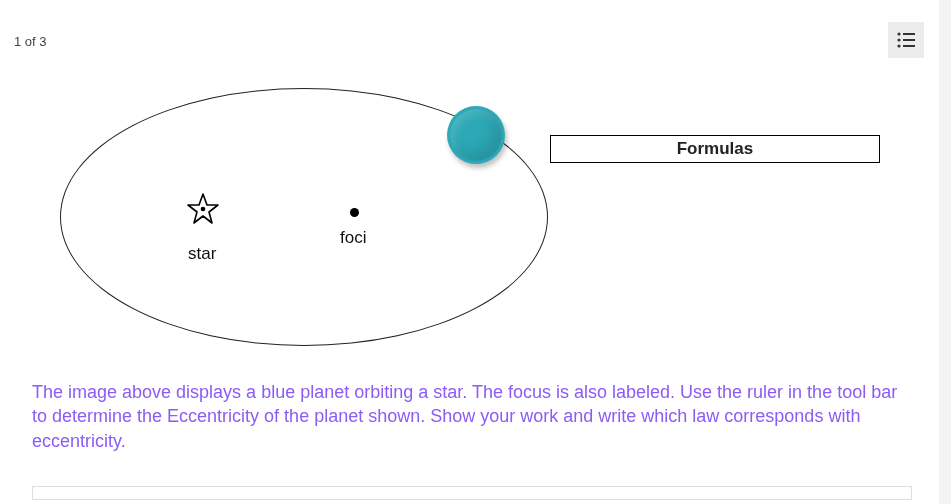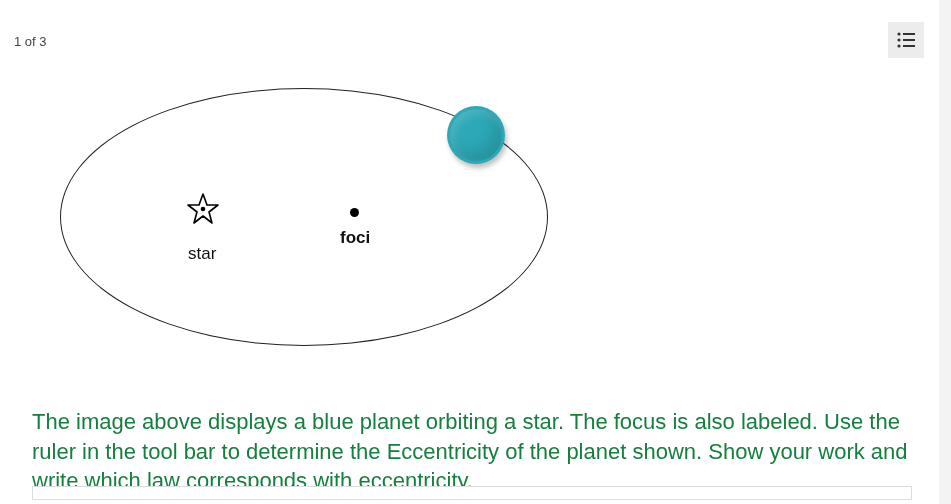--- a/index.html
+++ b/index.html
@@ -88,21 +88,21 @@
     height: 9px;
     background: #000;
     border-radius: 50%;
   }
   .foci-lbl {
     position: absolute;
     top: 140px;
     left: 280px;
     font-size: 17px;
     color: #111;
-    font-weight: 700;
+    font-weight: 400;
   }
   .planet {
     position: absolute;
     top: 18px;
     left: 387px;
     width: 58px;
     height: 58px;
     border-radius: 50%;
     background: #2ca8b6;
     box-shadow: 2px 4px 5px rgba(0,0,0,0.25);
@@ -129,26 +129,26 @@
     text-align: center;
     padding: 3px 0;
     font-family: Arial, sans-serif;
   }
   .ftable .hdr { font-weight: 700; }
   .sup { font-size: 11px; vertical-align: super; }
 
   
   .question {
     position: absolute;
-    top: 407px;
+    top: 380px;
     left: 32px;
     width: 880px;
-    font-size: 22px;
+    font-size: 18px;
     line-height: 1.35;
-    color: #15803d;
+    color: #8b5cf6;
   }
 
   
   .answer-box {
     position: absolute;
     top: 486px;
     left: 32px;
     width: 880px;
     height: 14px;
     border: 1px solid #ddd;
@@ -188,20 +188,23 @@
     <div class="star-lbl">star</div>
 
     <div class="foci-dot"></div>
     <div class="foci-lbl">foci</div>
 
     <div class="planet"></div>
   </div>
 
   <table class="ftable">
     <tbody>
+        <tr>
+          <td class="hdr">Formulas</td>
+        </tr>
   </tbody>
     </table>
 
   <div class="question">The image above displays a blue planet orbiting a star.  The focus is also labeled. Use the ruler in the tool bar to determine the Eccentricity of the planet shown. Show your work and write which law corresponds with eccentricity.</div>
 
   <div class="answer-box"></div>
 
 </div>
 
 </body></html>

